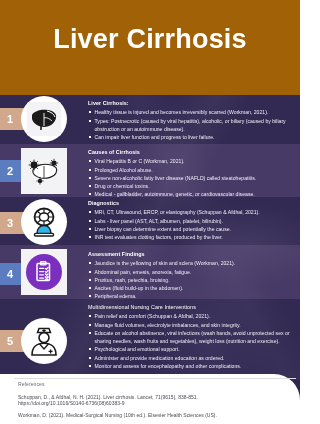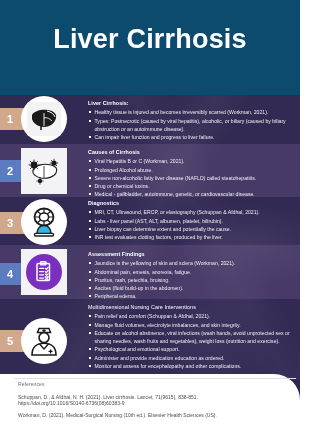--- a/index.html
+++ b/index.html
@@ -16,21 +16,21 @@
     font-family: "Liberation Sans", sans-serif;
     -webkit-font-smoothing: antialiased;
   }
 
   
   .header {
     position: absolute;
     left: 0; top: 0;
     width: 300px;
     height: 95px;
-    background: #0c4a6e;
+    background: #a16207;
   }
   .header-title {
     position: absolute;
     left: 0;
     top: 26px;
     width: 300px;
     text-align: center;
     color: #ffffff;
     font-size: 27px;
     font-weight: bold;

